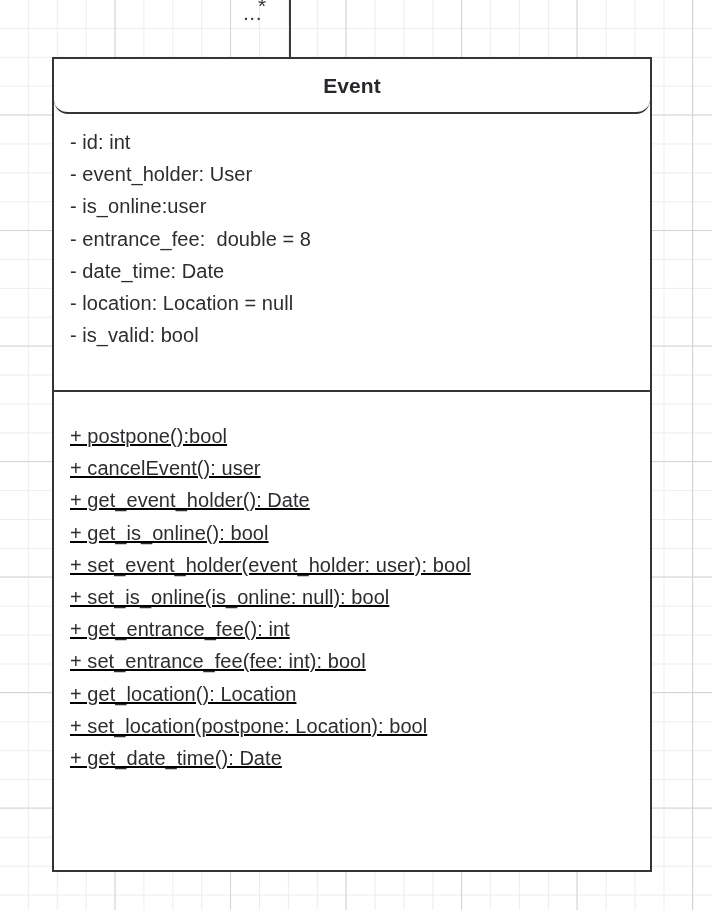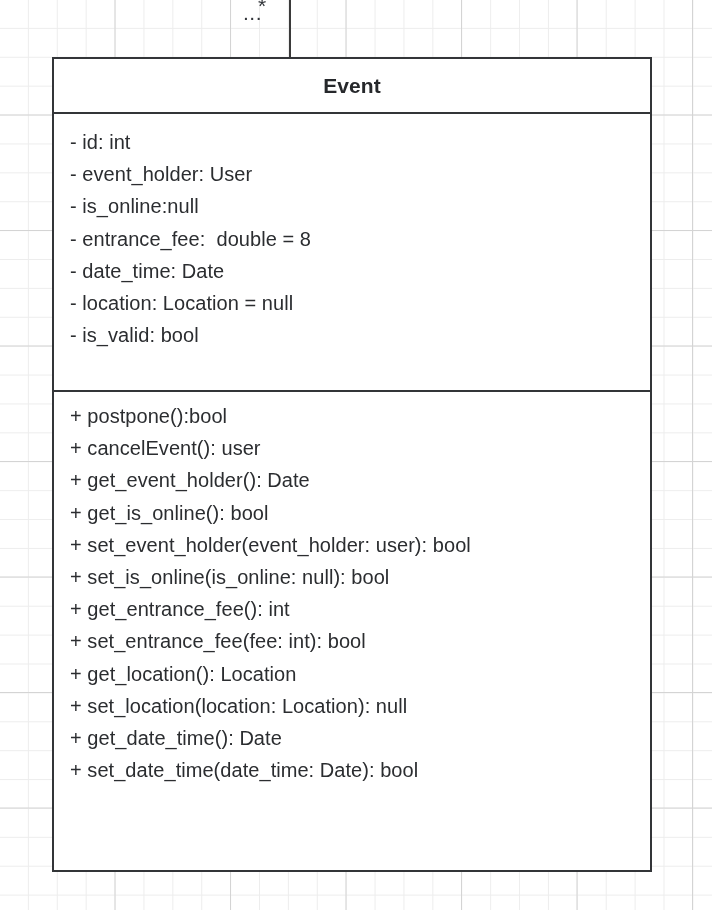--- a/index.html
+++ b/index.html
@@ -75,40 +75,42 @@
   }
 
   .class-name-compartment {
     height: 55px;
     flex: 0 0 55px;
     border-bottom: 2px solid #333538;
     display: flex;
     align-items: center;
     justify-content: center;
     box-sizing: border-box;
+    border-radius: 14px;
   }
 
   .class-name {
     font-size: 21px;
     font-weight: bold;
     color: #26282b;
     letter-spacing: 0.1px;
   }
 
   .attributes-compartment {
     flex: 0 0 278px;
     border-bottom: 2px solid #333538;
     box-sizing: border-box;
     padding: 12px 0 4px 16px;
   }
 
   .methods-compartment {
     flex: 1 1 auto;
     box-sizing: border-box;
-    padding: 8px 0 0 16px;
+    padding: 28px 0 0 16px;
+    text-decoration: underline;
   }
 
   .member-line {
     font-size: 20px;
     line-height: 32.2px;
     color: #26282b;
     color: #2b2d30;
     white-space: pre;
     letter-spacing: 0.05px;
   }
@@ -126,36 +128,35 @@
 
   <div class="uml-class">
 
     <div class="class-name-compartment">
       <div class="class-name">Event</div>
     </div>
 
     <div class="attributes-compartment" id="attributes-compartment">
         <div class="member-line">- id: int</div>
         <div class="member-line">- event_holder: User</div>
-        <div class="member-line">- is_online:null</div>
+        <div class="member-line">- is_online:user</div>
         <div class="member-line">- entrance_fee:  double = 8</div>
         <div class="member-line">- date_time: Date</div>
         <div class="member-line">- location: Location = null</div>
         <div class="member-line">- is_valid: bool</div>
       </div>
 
     <div class="methods-compartment" id="methods-compartment">
         <div class="member-line">+ postpone():bool</div>
         <div class="member-line">+ cancelEvent(): user</div>
         <div class="member-line">+ get_event_holder(): Date</div>
         <div class="member-line">+ get_is_online(): bool</div>
         <div class="member-line">+ set_event_holder(event_holder: user): bool</div>
         <div class="member-line">+ set_is_online(is_online: null): bool</div>
         <div class="member-line">+ get_entrance_fee(): int</div>
         <div class="member-line">+ set_entrance_fee(fee: int): bool</div>
         <div class="member-line">+ get_location(): Location</div>
-        <div class="member-line">+ set_location(location: Location): null</div>
+        <div class="member-line">+ set_location(postpone: Location): bool</div>
         <div class="member-line">+ get_date_time(): Date</div>
-        <div class="member-line">+ set_date_time(date_time: Date): bool</div>
       </div>
 
   </div>
 </div>
 
 </body></html>

